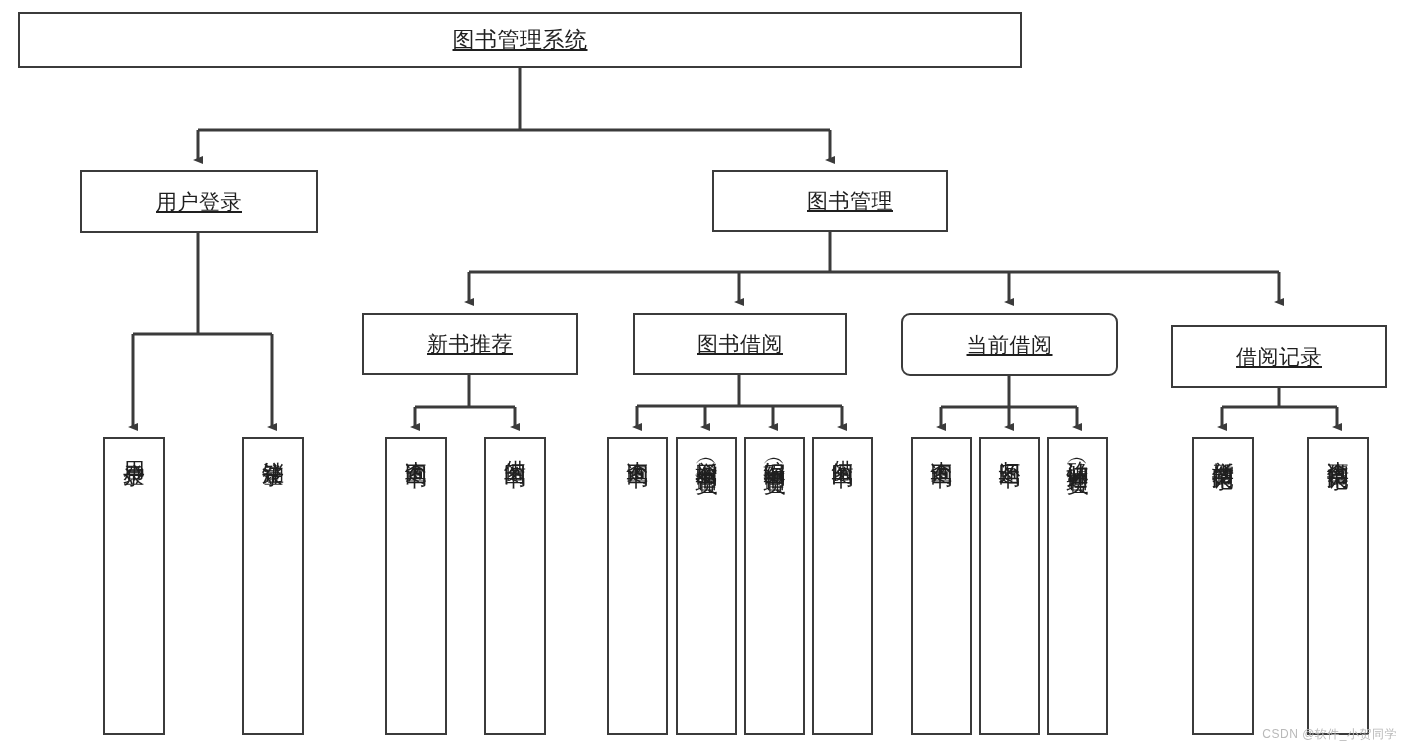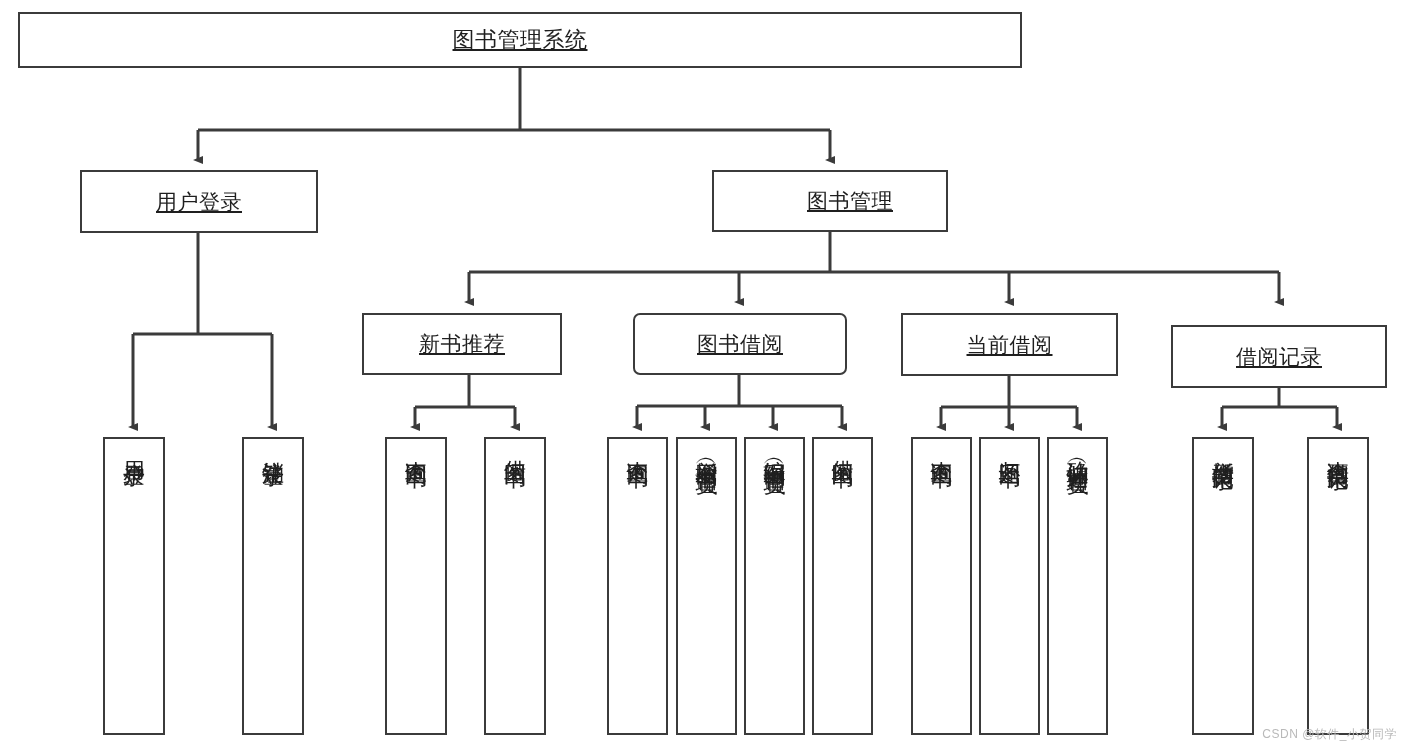--- a/index.html
+++ b/index.html
@@ -137,29 +137,29 @@
   </div>
 
   <div class="node h" style="left:80px; top:170px; width:238px; height:63px;">
     <span class="lbl">用户登录</span>
   </div>
 
   <div class="node h" style="left:712px; top:170px; width:236px; height:62px;padding-left:40px;">
     <span class="lbl">图书管理</span>
   </div>
 
-  <div class="node h" style="left:362px; top:313px; width:200px; height:62px;">
+  <div class="node h" style="left:362px; top:313px; width:216px; height:62px;">
     <span class="lbl">新书推荐</span>
   </div>
 
-  <div class="node h" style="left:633px; top:313px; width:214px; height:62px;border-radius:7px;">
+  <div class="node h" style="left:633px; top:313px; width:214px; height:62px;">
     <span class="lbl">图书借阅</span>
   </div>
 
-  <div class="node h" style="left:901px; top:313px; width:217px; height:63px;">
+  <div class="node h" style="left:901px; top:313px; width:217px; height:63px;border-radius:9px;">
     <span class="lbl">当前借阅</span>
   </div>
 
   <div class="node h" style="left:1171px; top:313px; width:216px; height:63px;margin-top:12px;">
     <span class="lbl">借阅记录</span>
   </div>
 
   <div class="node v" style="left:103px; top:437px; width:62px; height:298px;">
     <span class="lbl">用户登录</span>
   </div>

